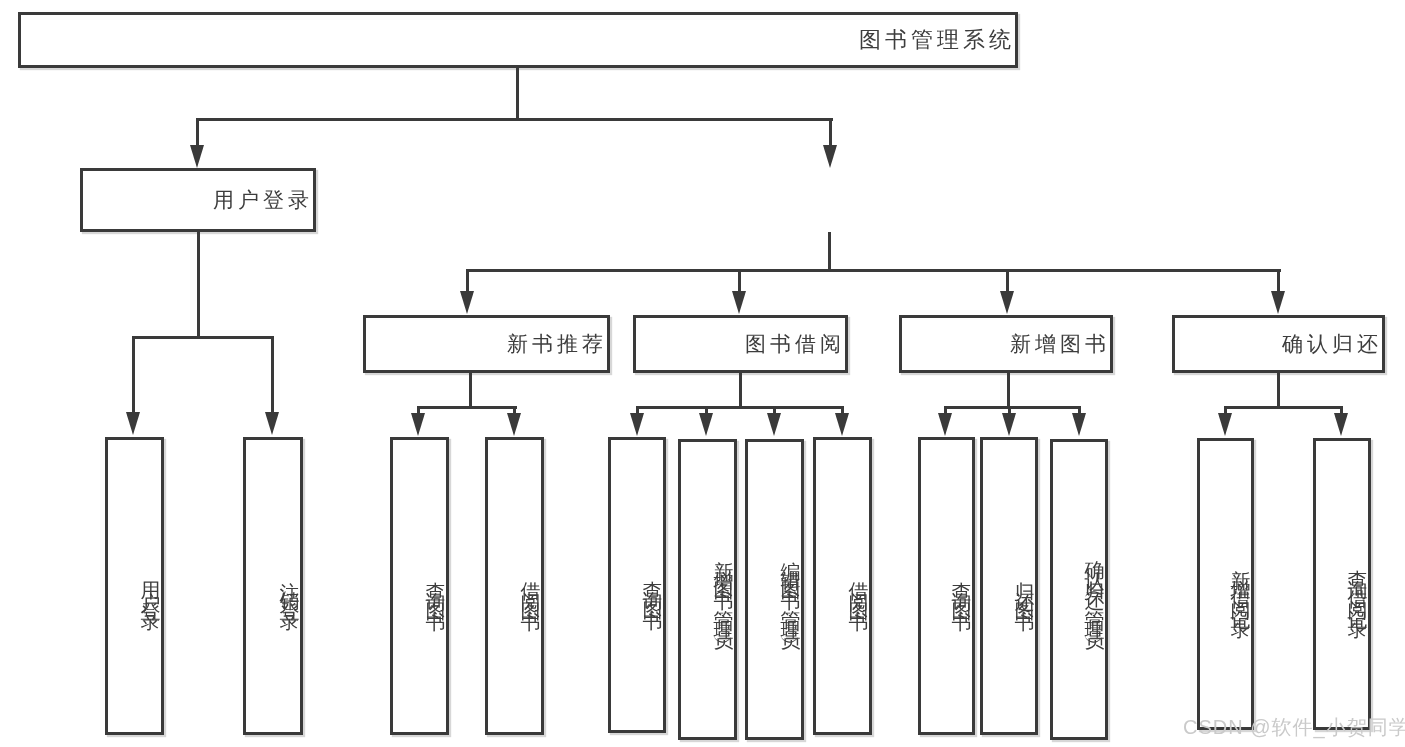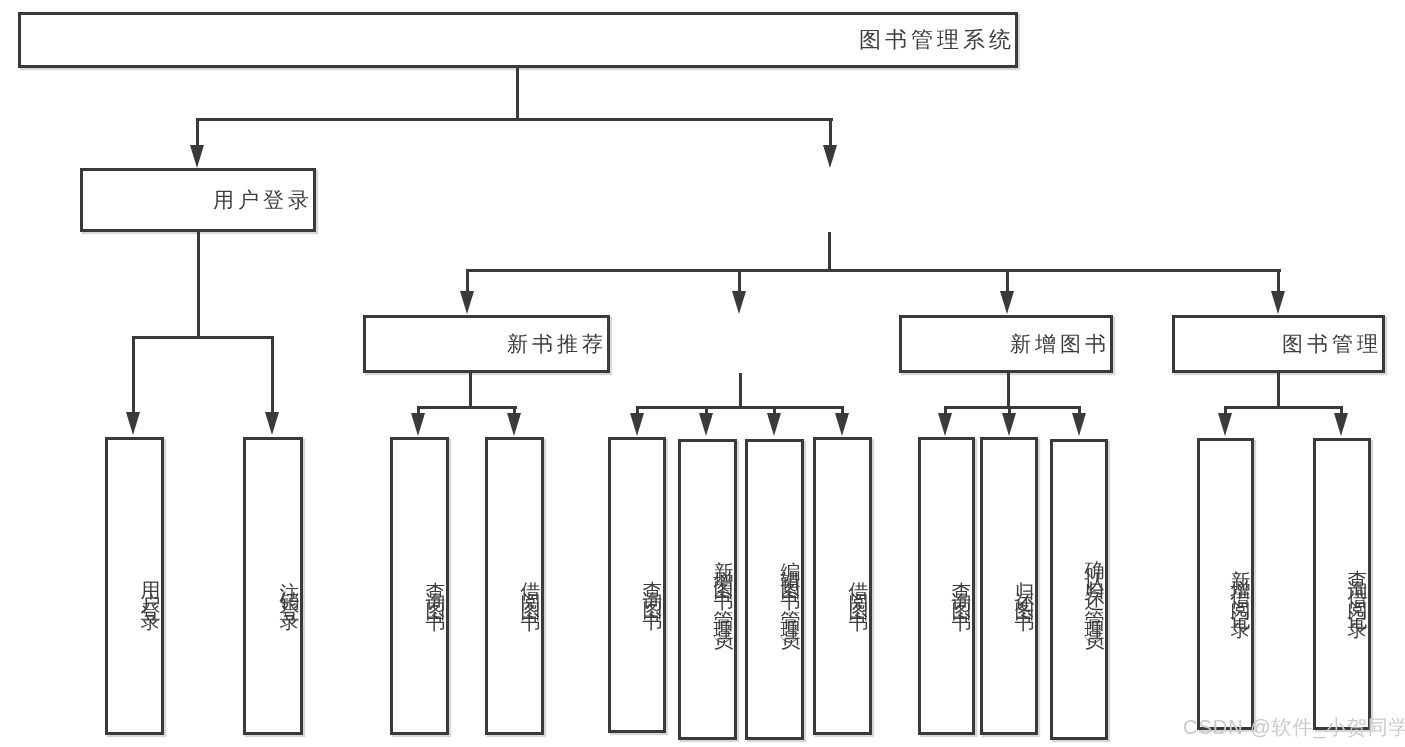--- a/index.html
+++ b/index.html
@@ -54,25 +54,28 @@
   <div class="line" style="left:1006px;top:269px;width:3px;height:24px"></div>
   <div class="line" style="left:1277px;top:269px;width:3px;height:24px"></div>
   <div class="arrow" style="left:460px;top:291px"></div>
   <div class="arrow" style="left:732px;top:291px"></div>
   <div class="arrow" style="left:1000px;top:291px"></div>
   <div class="arrow" style="left:1271px;top:291px"></div>
 
   <div class="node h" style="left:363px;top:315px;width:247px;height:58px">
     <span>新书推荐</span>
   </div>
+  <div class="node h" style="left:633px;top:315px;width:215px;height:58px">
+    <span>图书借阅</span>
+  </div>
   <div class="node h" style="left:899px;top:315px;width:214px;height:58px">
     <span>新增图书</span>
   </div>
   <div class="node h" style="left:1172px;top:315px;width:213px;height:58px">
-    <span>图书管理</span>
+    <span>确认归还</span>
   </div>
 
   <div class="line" style="left:469px;top:373px;width:3px;height:36px"></div>
   <div class="line" style="left:417px;top:406px;width:100px;height:3px"></div>
   <div class="line" style="left:417px;top:406px;width:3px;height:10px"></div>
   <div class="line" style="left:513px;top:406px;width:3px;height:10px"></div>
   <div class="arrow" style="left:411px;top:413px"></div>
   <div class="arrow" style="left:507px;top:413px"></div>
 
   <div class="line" style="left:739px;top:373px;width:3px;height:36px"></div>

